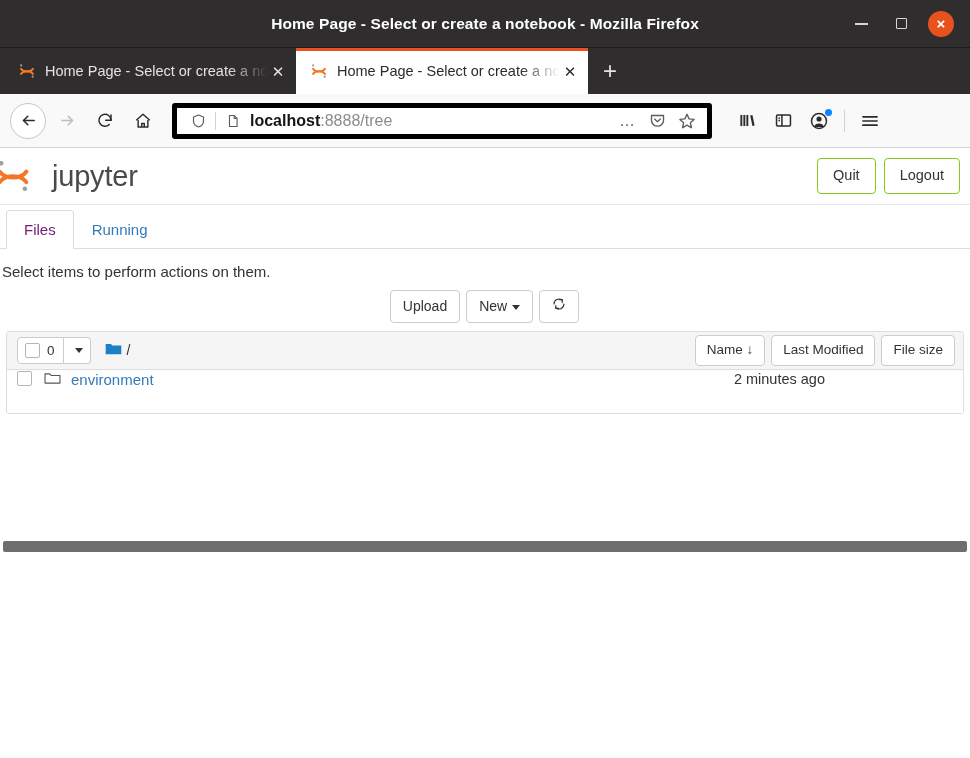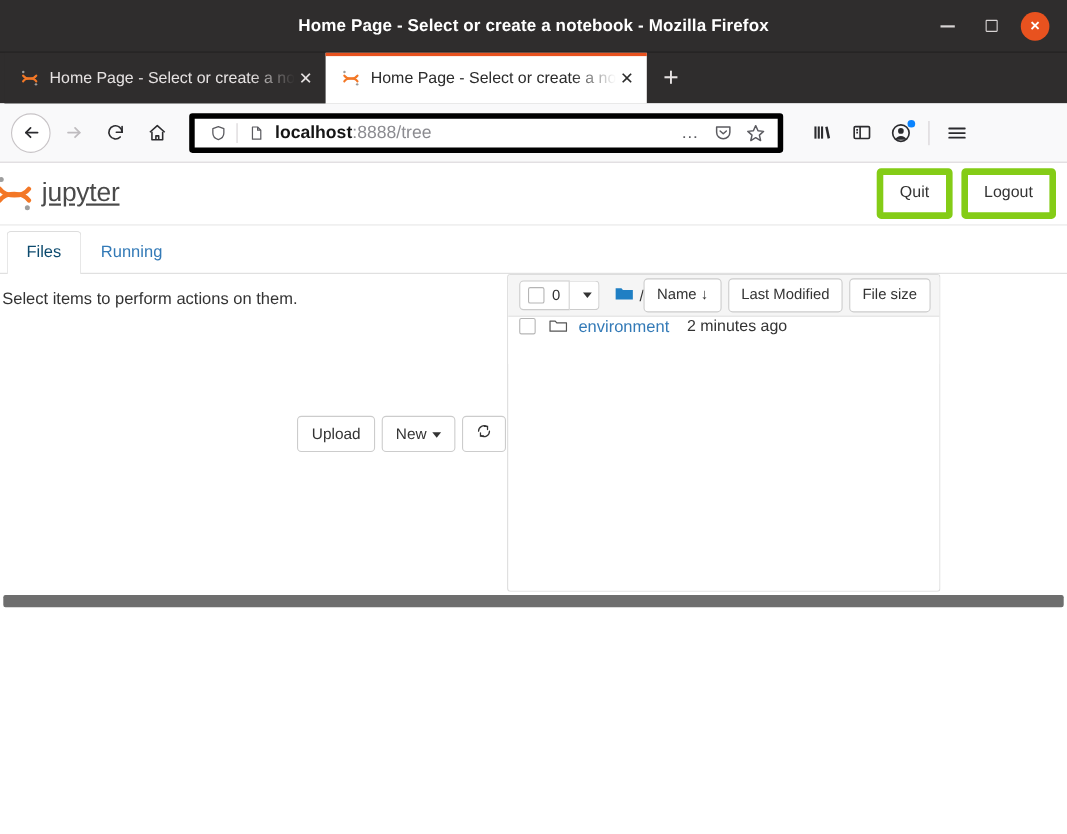--- a/index.html
+++ b/index.html
@@ -213,33 +213,32 @@
     display: flex; align-items: center;
     margin-left: -6px;
     cursor: pointer;
   }
   #jp-logo-mark {
     width: 38px; height: 40px;
     position: relative;
     flex: 0 0 38px;
   }
   #jp-logo-text {
-    font-size: 24px;
+    font-size: 29px;
     color: #4a4a4a;
     font-weight: normal;
-    margin-left: 6px;
+    margin-left: 20px;
     letter-spacing: -0.2px;
-    text-decoration: underline;
   }
   #jp-header-btns {
     margin-left: auto;
     display: flex; gap: 8px;
   }
   .jp-btn {
-    border: 6px solid #84cc16;
+    border: 1px solid #84cc16;
     background: #ffffff;
     border-radius: 4px;
     padding: 8px 15px;
     font-size: 14.5px;
     color: #333333;
     cursor: pointer;
     font-family: "Liberation Sans", sans-serif;
     line-height: 1.2;
   }
 
@@ -257,31 +256,31 @@
     color: #337ab7;
     cursor: pointer;
     border: 1px solid transparent;
     border-bottom: none;
     border-radius: 4px 4px 0 0;
     position: relative;
     top: 1px;
     line-height: 1.25;
   }
   .jp-tab.active {
-    color: #0c4a6e;
+    color: #701a75;
     background: #ffffff;
     border-color: #dddddd;
     border-bottom-color: #ffffff;
     cursor: default;
   }
 
   #jp-body {
     flex: 1 1 auto;
     padding: 0 6px;
-    display: flex; flex-direction: row;
+    display: flex; flex-direction: column;
     min-height: 0;
   }
   #select-msg {
     font-size: 15px;
     color: #333333;
     padding: 14px 0 0 0;
     margin-left: -4px;
   }
   #action-row {
     display: flex; justify-content: center; align-items: center;

